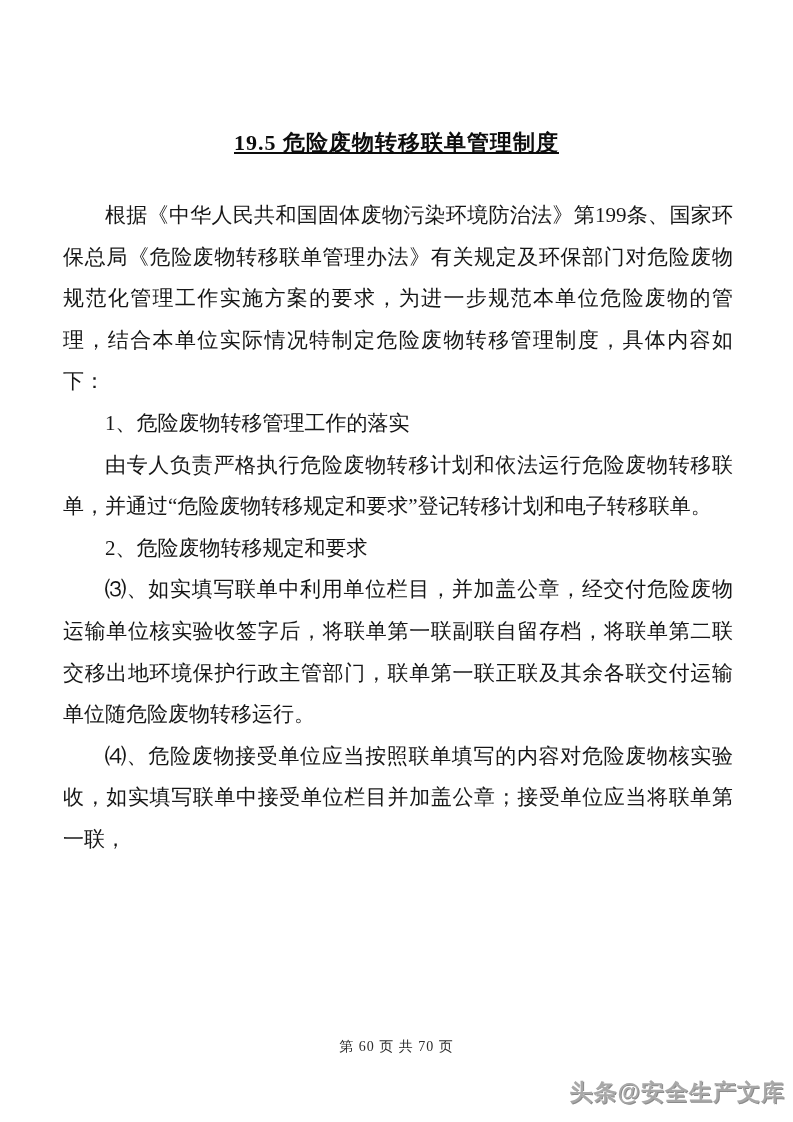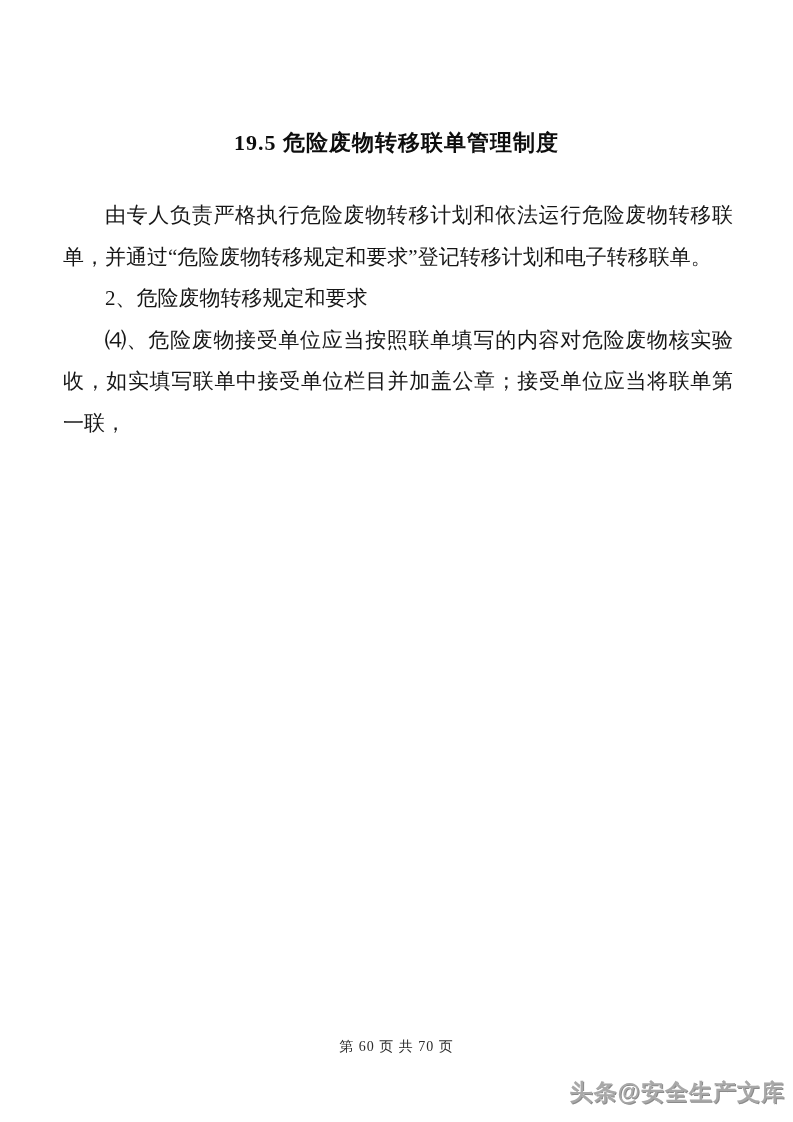--- a/index.html
+++ b/index.html
@@ -18,20 +18,21 @@
   }
   .doc-title {
     margin: 0;
     padding-top: 123px;
     text-align: center;
     font-size: 22px;
     font-weight: bold;
     letter-spacing: 1px;
     line-height: 40px;
     color: #0d0d0d;
+    text-decoration: underline;
   }
   .body-text {
     margin: 32px 60px 0 63px;
     font-size: 21px;
     line-height: 41.6px;
     text-align: justify;
     text-justify: inter-ideograph;
   }
   .body-text p {
     margin: 0;
@@ -62,22 +63,25 @@
   }
 </style>
 </head>
 <body>
 
 <div class="page">
 
   <h1 class="doc-title">19.5 危险废物转移联单管理制度</h1>
 
   <div class="body-text">
+    <p>根据《中华人民共和国固体废物污染环境防治法》第199条、国家环保总局《危险废物转移联单管理办法》有关规定及环保部门对危险废物规范化管理工作实施方案的要求，为进一步规范本单位危险废物的管理，结合本单位实际情况特制定危险废物转移管理制度，具体内容如下：</p>
+    <p>1、危险废物转移管理工作的落实</p>
     <p>由专人负责严格执行危险废物转移计划和依法运行危险废物转移联单，并通过“危险废物转移规定和要求”登记转移计划和电子转移联单。</p>
     <p>2、危险废物转移规定和要求</p>
+    <p>⑶、如实填写联单中利用单位栏目，并加盖公章，经交付危险废物运输单位核实验收签字后，将联单第一联副联自留存档，将联单第二联交移出地环境保护行政主管部门，联单第一联正联及其余各联交付运输单位随危险废物转移运行。</p>
     <p>⑷、危险废物接受单位应当按照联单填写的内容对危险废物核实验收，如实填写联单中接受单位栏目并加盖公章；接受单位应当将联单第一联，</p>
   </div>
 
   <div class="page-footer">第 60 页 共 70 页</div>
 
   <div class="watermark">头条@安全生产文库</div>
 
 </div>
 
 </body></html>

